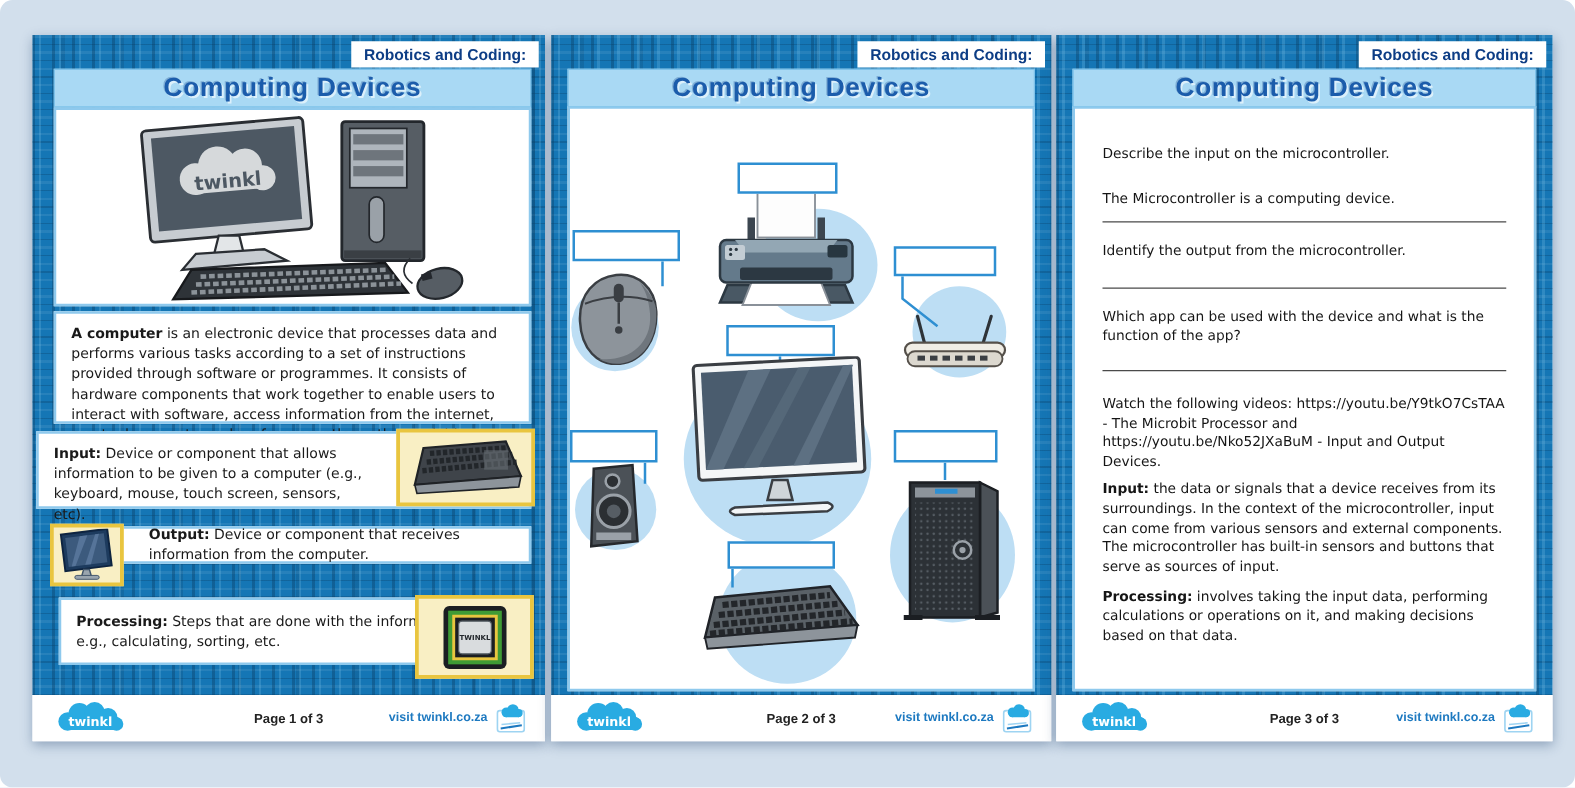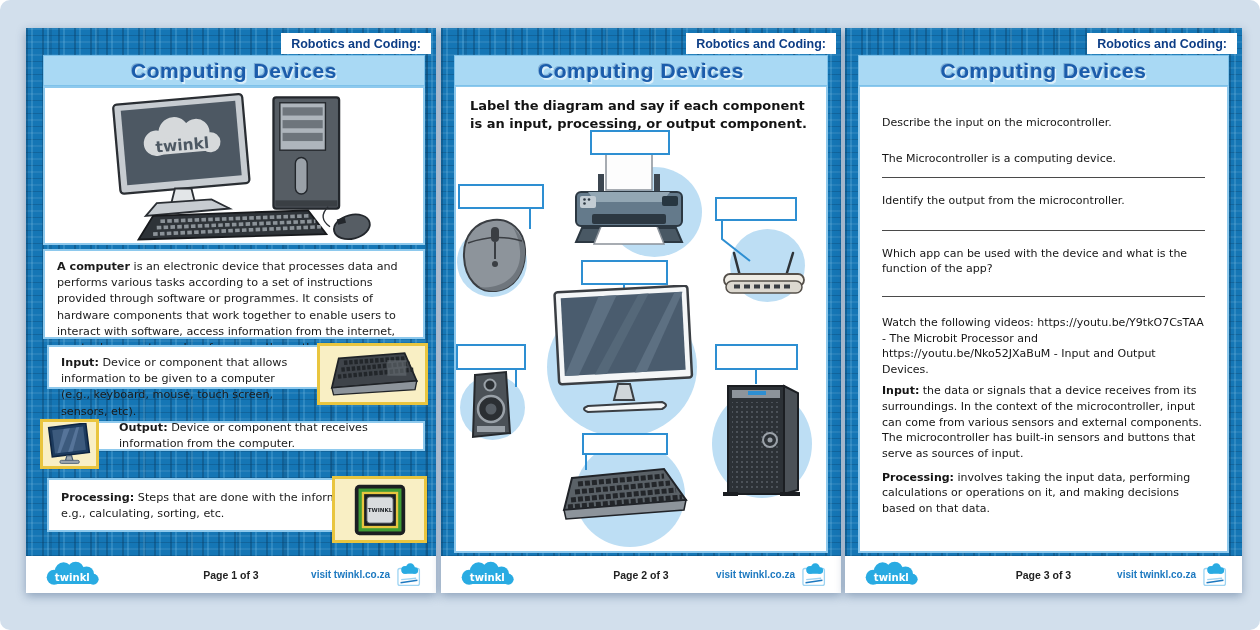--- a/index.html
+++ b/index.html
@@ -84,21 +84,21 @@
         <path d="M262,150 Q248,140 260,128" fill="none" stroke="#2a2e33" stroke-width="1.5"></path>
         <ellipse cx="286" cy="150" rx="20" ry="13" fill="#565d64" stroke="#23272c" stroke-width="2" transform="rotate(-14 286 150)"></ellipse>
         <rect x="270" y="141" width="9" height="6" fill="#23272c" transform="rotate(-14 274 144)"></rect>
       </svg>
     </div>
 
     <div class="wbox" style="left:17px;right:11px;top:221px;height:90px;">
       <p class="txt"><b>A computer</b><span> is an electronic device that processes data and performs various tasks according to a set of instructions provided through software or programmes. It consists of hardware components that work together to enable users to interact with software, access information from the internet, create documents, and perform countless other activities.</span></p>
     </div>
 
-    <div class="wbox" style="left:21px;right:11px;top:317px;height:44px;">
+    <div class="wbox" style="left:3px;right:11px;top:317px;height:62px;">
       <p class="txt" style="padding-right:122px;"><b>Input:</b><span> Device or component that allows information to be given to a computer (e.g., keyboard, mouse, touch screen, sensors, etc).</span></p>
     </div>
     <div class="ybox" style="left:291px;top:315px;width:111px;height:62px;">
       <svg width="98" height="52" viewBox="0 0 111 60">
         <polygon points="16,12 92,6 106,38 8,46" fill="#3f444a" stroke="#1f2226" stroke-width="2"></polygon>
         <polygon points="8,46 106,38 104,48 10,54" fill="#8d949b" stroke="#1f2226" stroke-width="1.5"></polygon>
         <line x1="22" y1="17" x2="92" y2="12" stroke="#22262a" stroke-width="5" stroke-dasharray="4 2"></line>
         <line x1="19" y1="25" x2="98" y2="18" stroke="#22262a" stroke-width="5" stroke-dasharray="4 2"></line>
         <line x1="15" y1="33" x2="102" y2="25" stroke="#22262a" stroke-width="5" stroke-dasharray="4 2"></line>
         <rect x="72" y="14" width="22" height="18" fill="#6b7278" opacity=".55"></rect>
@@ -168,21 +168,20 @@
   <section class="page" style="left:441px;width:400px;">
     <div class="frame"></div>
     <div class="badge">
       <span>Robotics and Coding:</span>
     </div>
     <div class="titlebar" style="left:13px;right:13px;">
       <span class="title">Computing Devices</span>
     </div>
 
     <div class="wbox" style="left:13px;right:13px;top:57px;height:468px;overflow:hidden;">
-      <p class="instr">Label the diagram and say if each component is an input, processing, or output component.</p>
 
       <div class="circle" style="left:151px;top:80px;width:95px;height:90px;"></div>
       <div class="circle" style="left:1px;top:140px;width:70px;height:70px;"></div>
       <div class="circle" style="left:274px;top:142px;width:75px;height:73px;"></div>
       <div class="circle" style="left:91px;top:210px;width:150px;height:140px;"></div>
       <div class="circle" style="left:4px;top:288px;width:65px;height:65px;"></div>
       <div class="circle" style="left:119px;top:355px;width:110px;height:105px;"></div>
       <div class="circle" style="left:256px;top:303px;width:100px;height:108px;"></div>
 
       <svg class="conn" viewBox="0 0 374 468">

